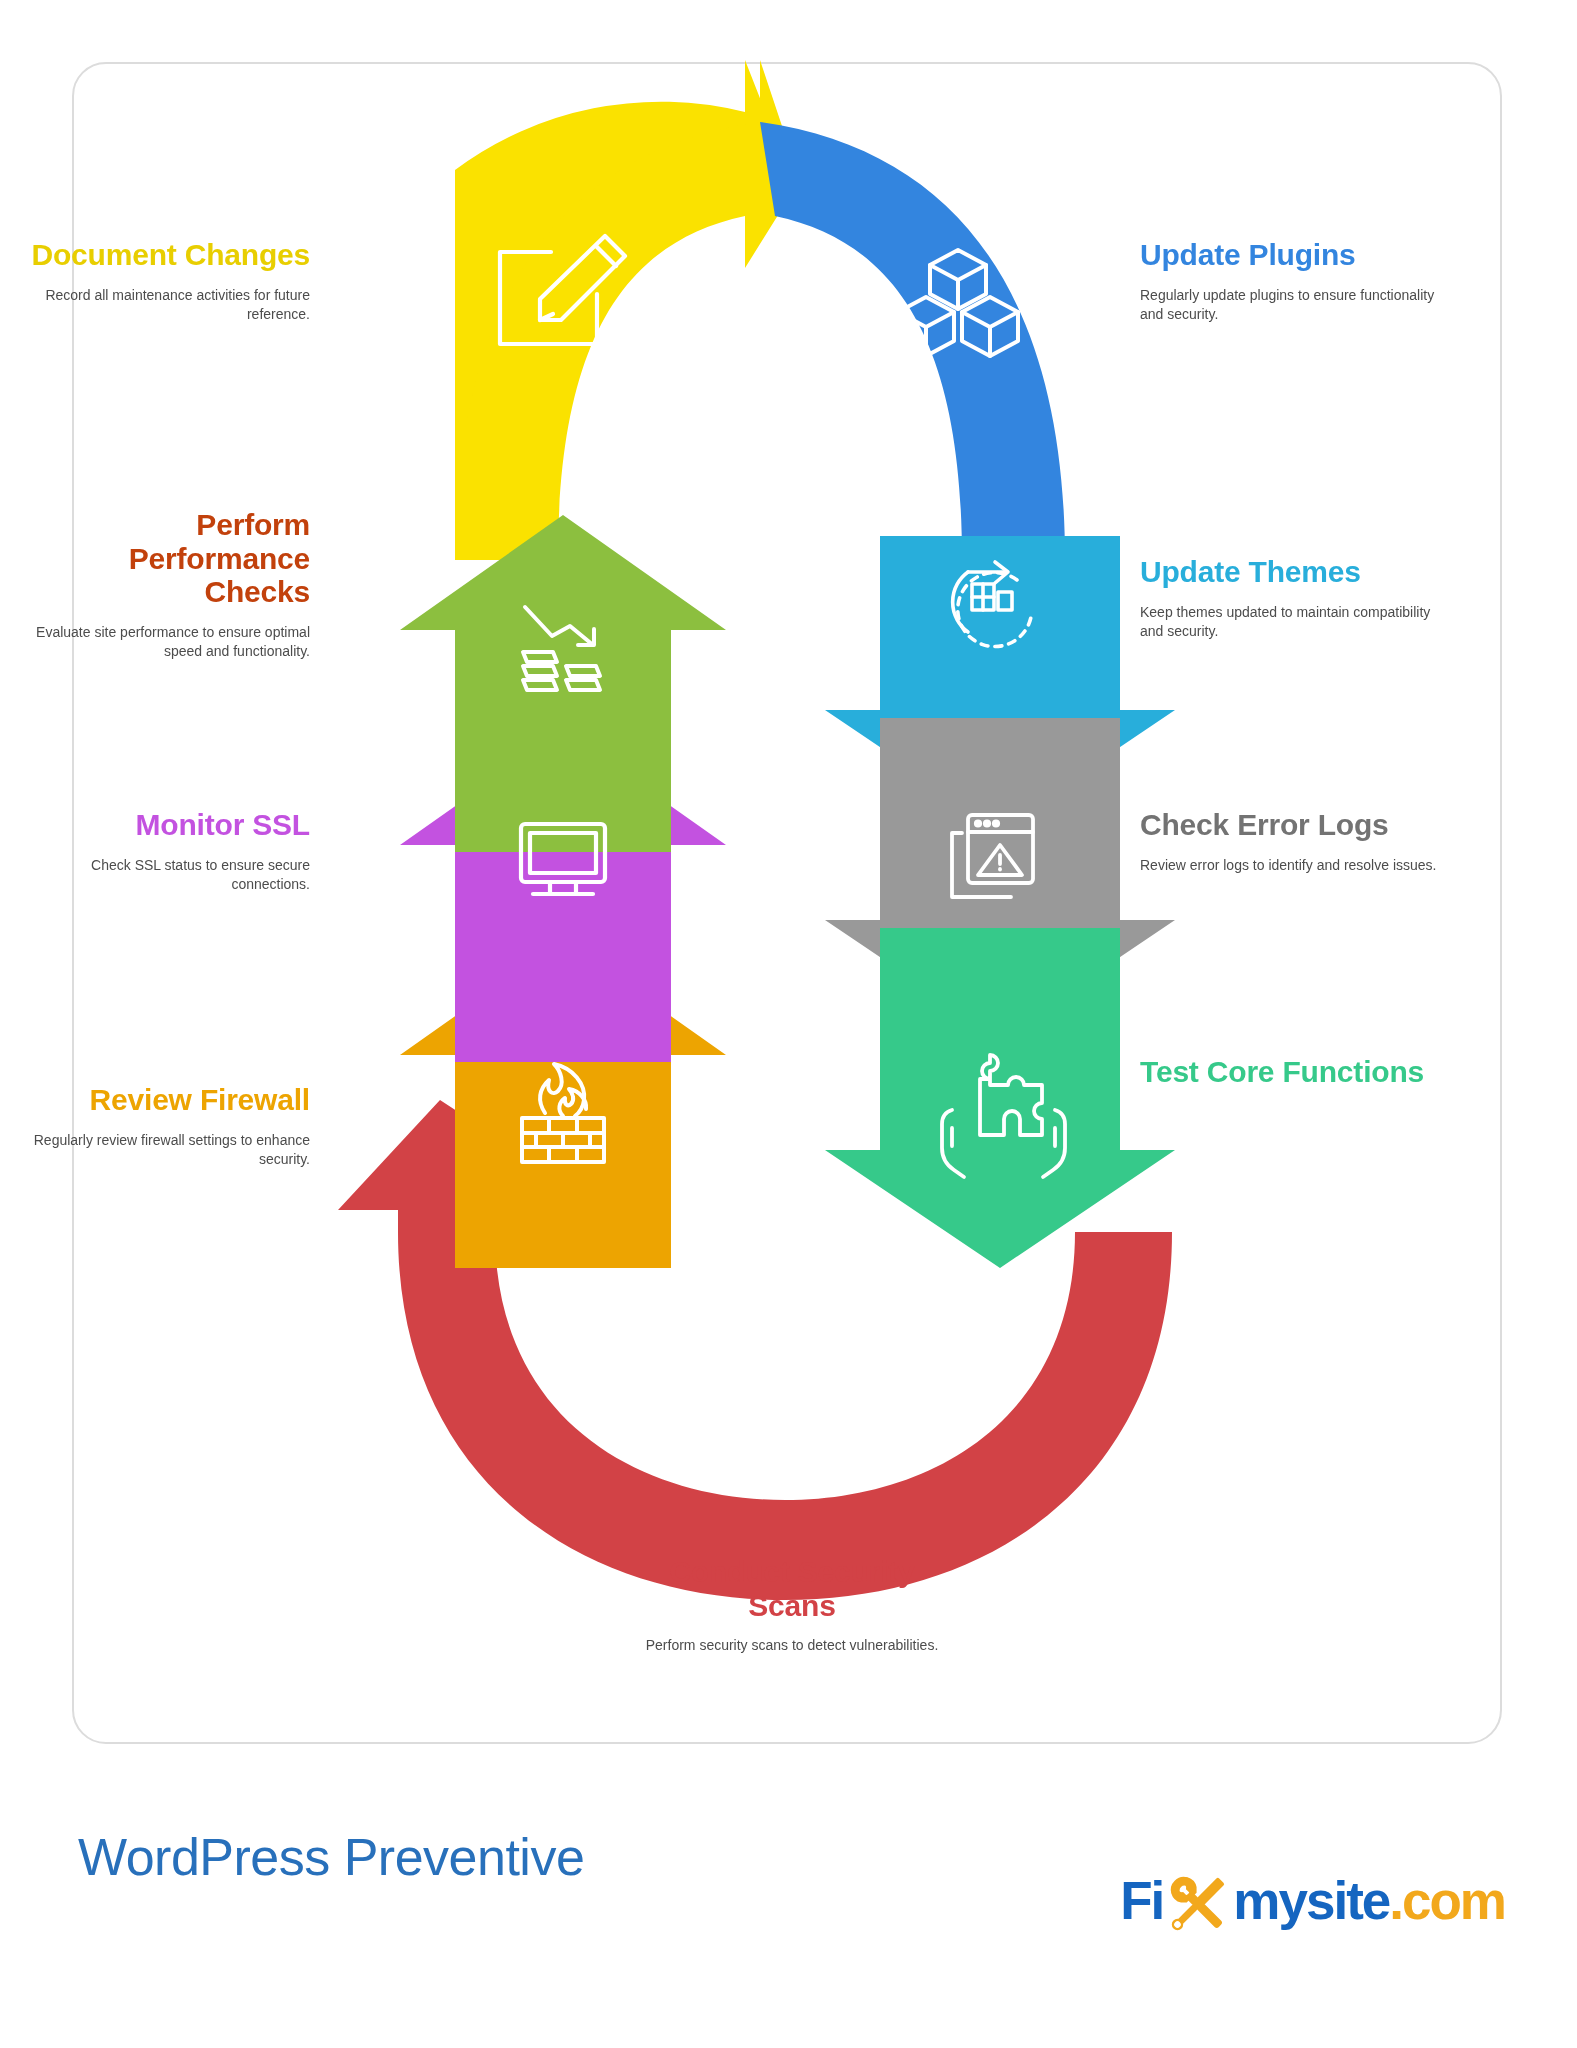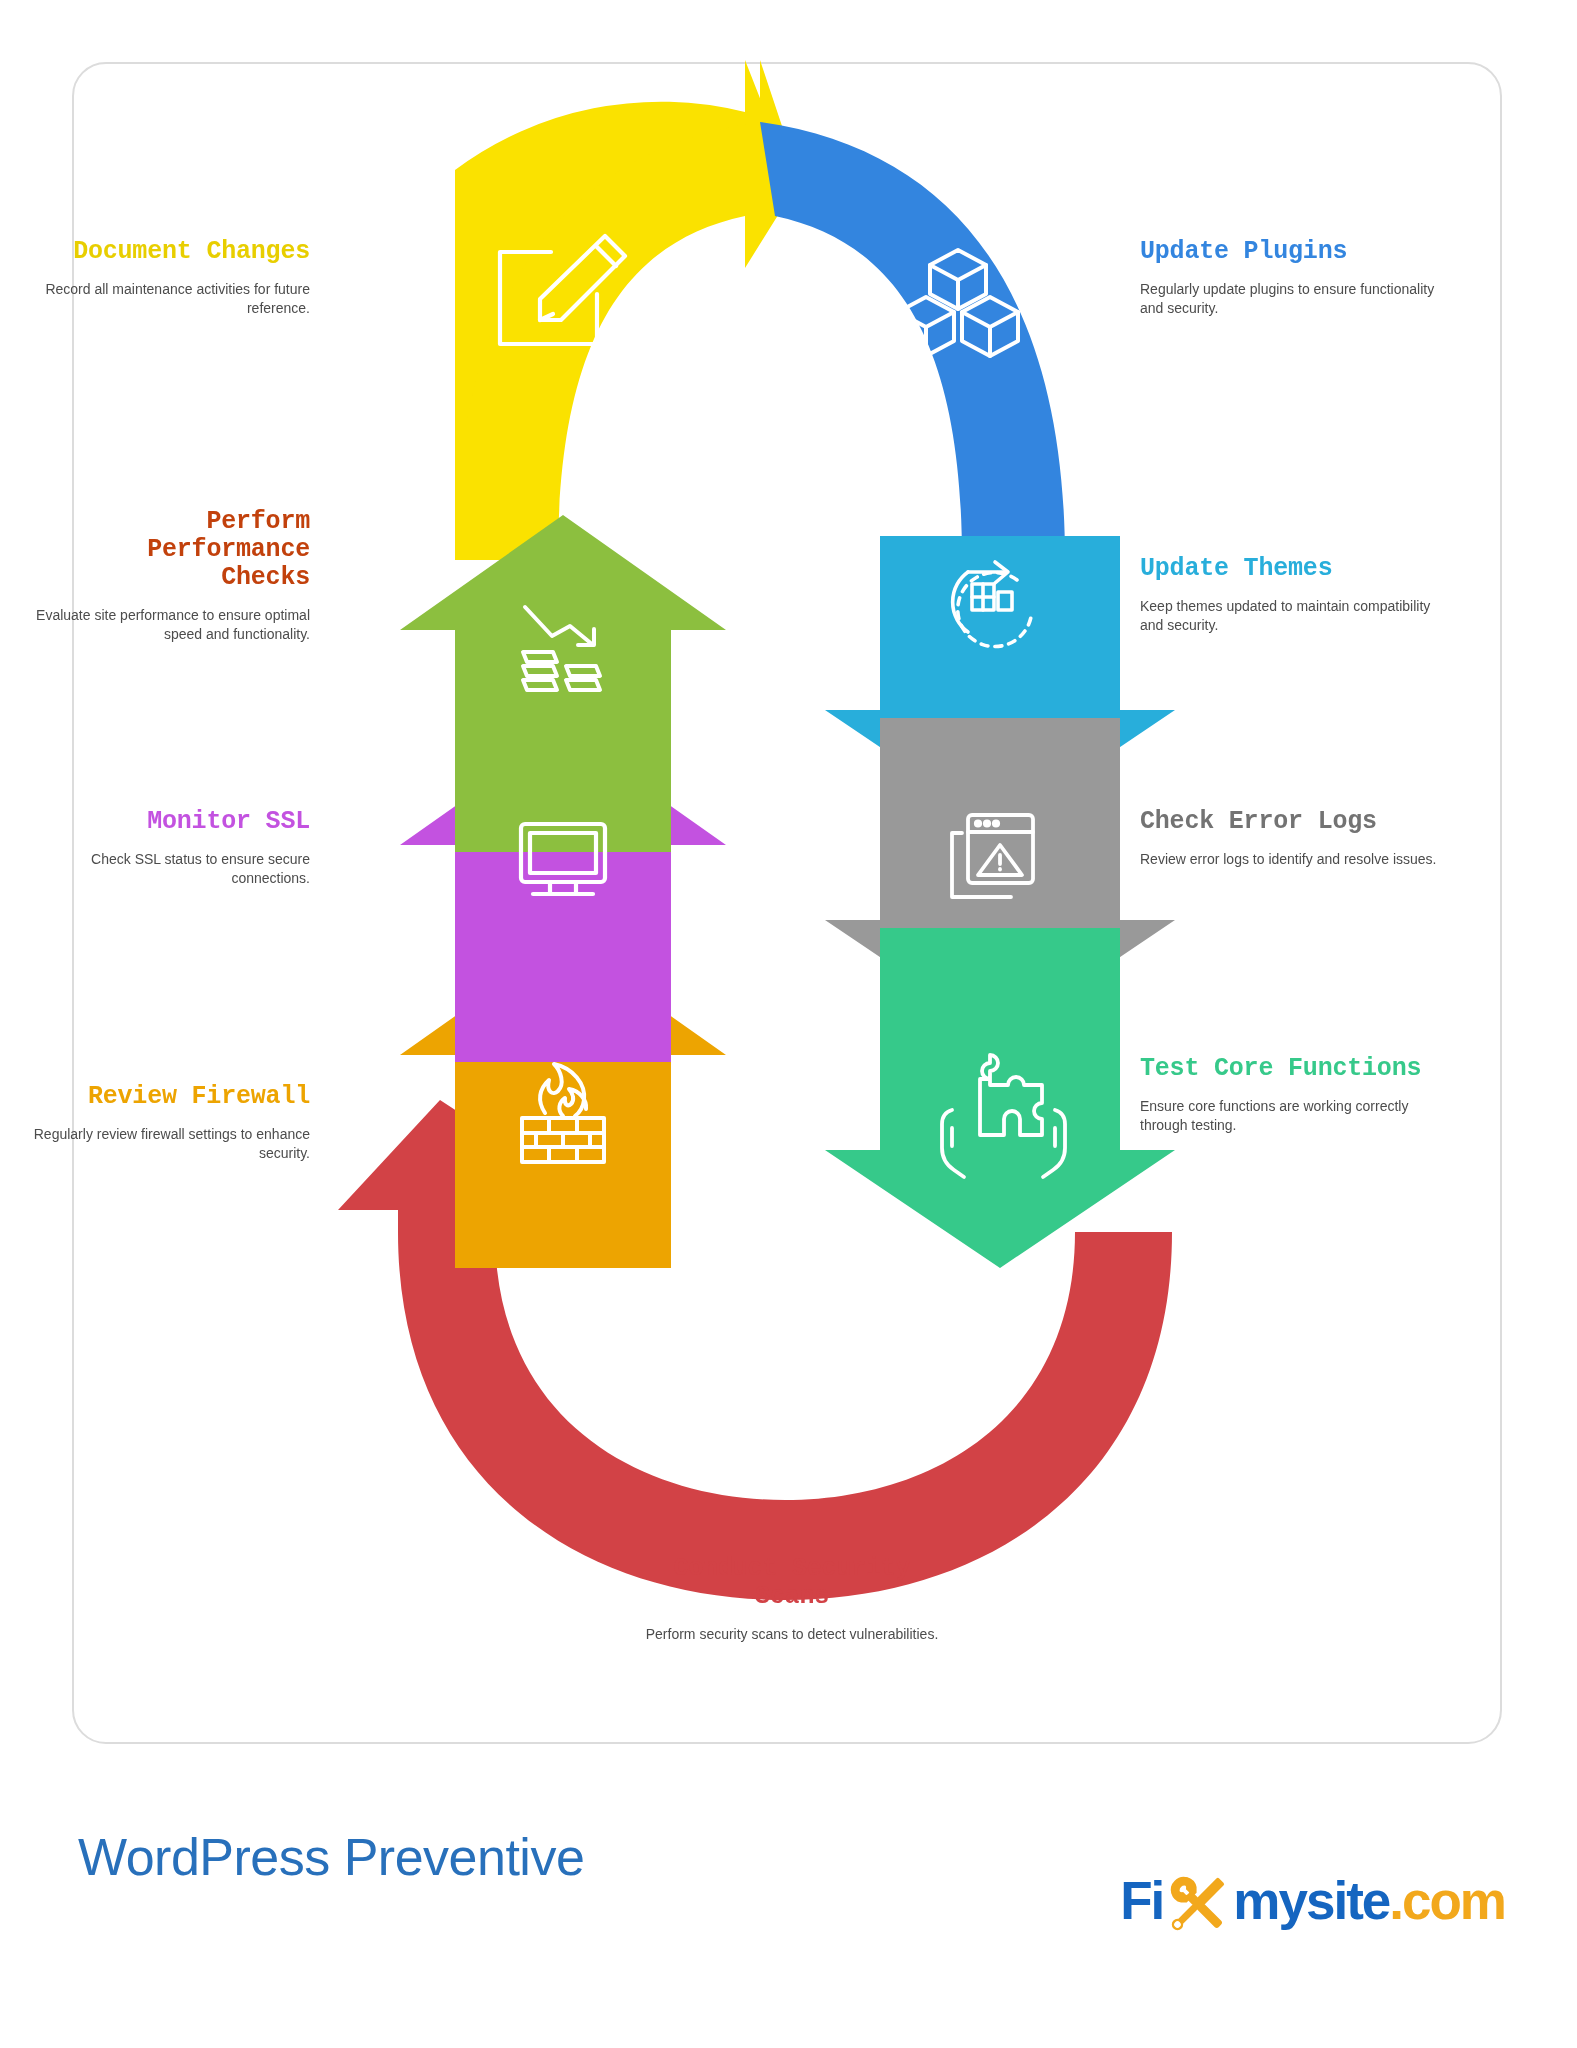--- a/index.html
+++ b/index.html
@@ -37,26 +37,25 @@
   }
 
   .label-block {
     position: absolute;
     width: 300px;
   }
   .label-block.left  { text-align: right; }
   .label-block.right { text-align: left;  }
 
   .label-title {
-    font-size: 25px;
+    font-size: 30px;
     font-weight: bold;
     line-height: 1.12;
     margin: 0 0 14px 0;
     letter-spacing: -0.2px;
-    font-family: Liberation Mono, monospace;
   }
   .label-desc {
     font-size: 14px;
     line-height: 1.38;
     color: #4c4c4c;
     margin: 0;
   }
 
   #footer-title {
     position: absolute;
@@ -326,21 +325,20 @@
   <div class="label-desc">Review error logs to identify and resolve issues.</div>
 </div>
 
 <div class="label-block left" style="left:10px; top:1083px;">
   <div class="label-title" style="color:#EDA401;">Review Firewall</div>
   <div class="label-desc">Regularly review firewall settings to enhance security.</div>
 </div>
 
 <div class="label-block right" style="left:1140px; top:1055px;">
   <div class="label-title" style="color:#36C98A;">Test Core Functions</div>
-  <div class="label-desc">Ensure core functions are working correctly through testing.</div>
 </div>
 
 <div class="label-block" style="left:637px; top:1555px; width:310px; text-align:center;">
   <div class="label-title" style="color:#D24246;">
     <span>Conduct Security</span><br>
     <span>Scans</span>
   </div>
   <div class="label-desc">Perform security scans to detect vulnerabilities.</div>
 </div>
 

